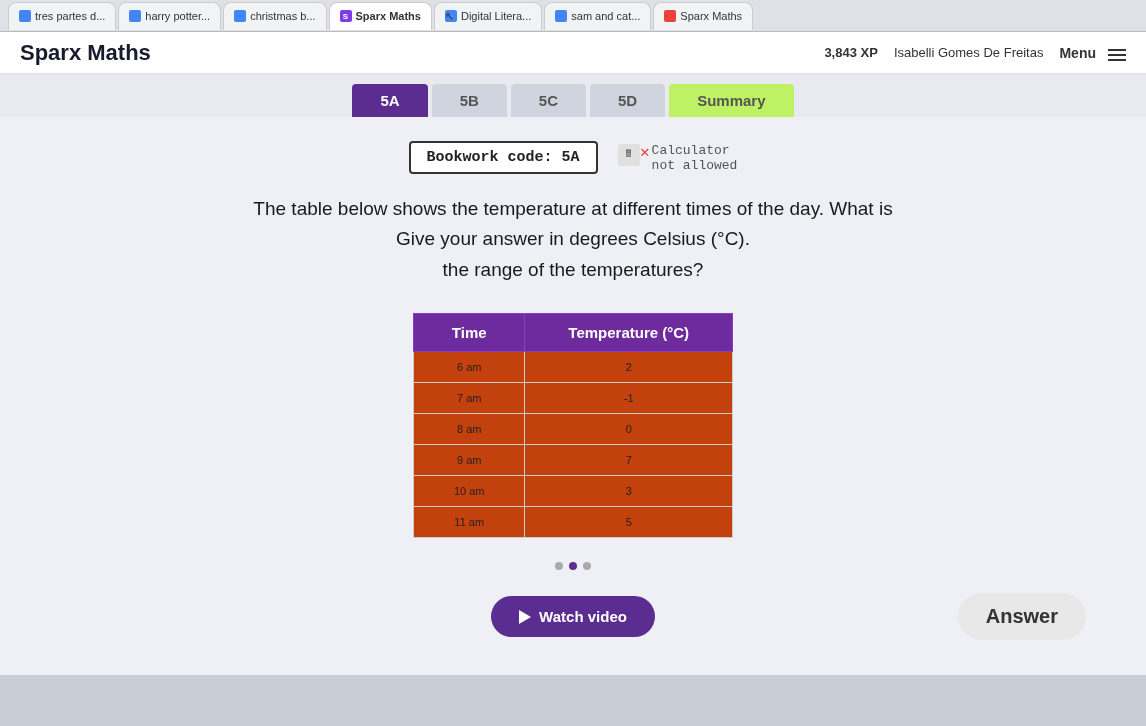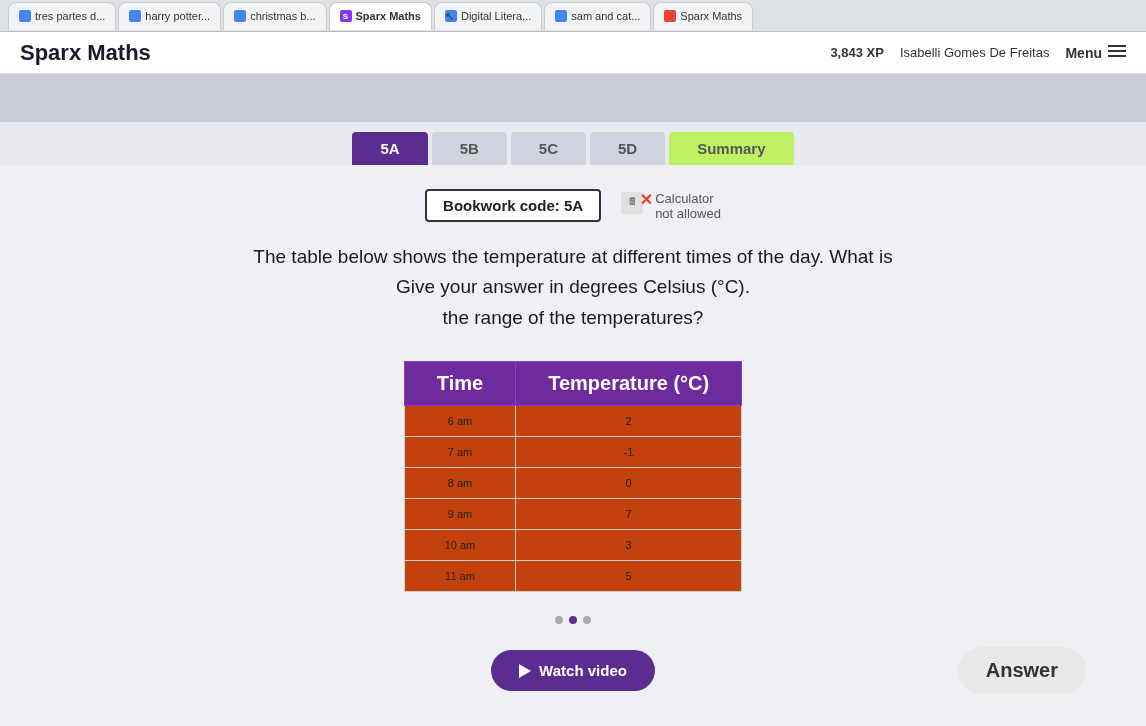--- a/index.html
+++ b/index.html
@@ -71,22 +71,22 @@
       gap: 16px;
       font-size: 13px;
       color: #333;
     }
     .xp-badge {
       font-weight: 600;
       color: #333;
     }
     .menu-btn {
       display: flex;
-      align-items: flex-start;
-      gap: 6px;
+      align-items: flex-end;
+      gap: 12px;
       font-size: 14px;
       font-weight: 600;
       cursor: pointer;
       color: #333;
     }
     .hamburger {
       display: flex;
       flex-direction: column;
       gap: 3px;
     }
@@ -97,21 +97,20 @@
       display: block;
     }
 
     
     .section-tabs {
       background: #e8eaf0;
       display: flex;
       justify-content: center;
       padding: 10px 0 0;
       gap: 4px;
-      margin-top: 48px;
     }
     .section-tab {
       padding: 8px 28px;
       border-radius: 4px 4px 0 0;
       font-size: 15px;
       font-weight: 600;
       cursor: pointer;
       color: #555;
       background: #d0d4de;
     }
@@ -131,20 +130,21 @@
       min-height: 540px;
     }
 
     
     .bookwork-row {
       display: flex;
       align-items: center;
       justify-content: center;
       gap: 20px;
       margin-bottom: 20px;
+      font-family: Liberation Mono, monospace;
     }
     .bookwork-code {
       background: white;
       border: 2px solid #333;
       border-radius: 4px;
       padding: 6px 16px;
       font-size: 15px;
       font-weight: 600;
       color: #222;
     }
@@ -195,21 +195,21 @@
       margin-bottom: 24px;
     }
     .data-table {
       border-collapse: collapse;
       min-width: 320px;
     }
     .data-table th {
       background: #6d2b9e;
       color: white;
       padding: 10px 32px;
-      font-size: 20px;
+      font-size: 15px;
       font-weight: 600;
       text-align: center;
       border: 1px solid #8a3dc0;
     }
     .data-table td {
       background: #c2410c;
       border: 1px solid #ccc;
       padding: 9px 32px;
       text-align: center;
       font-size: 11px;

